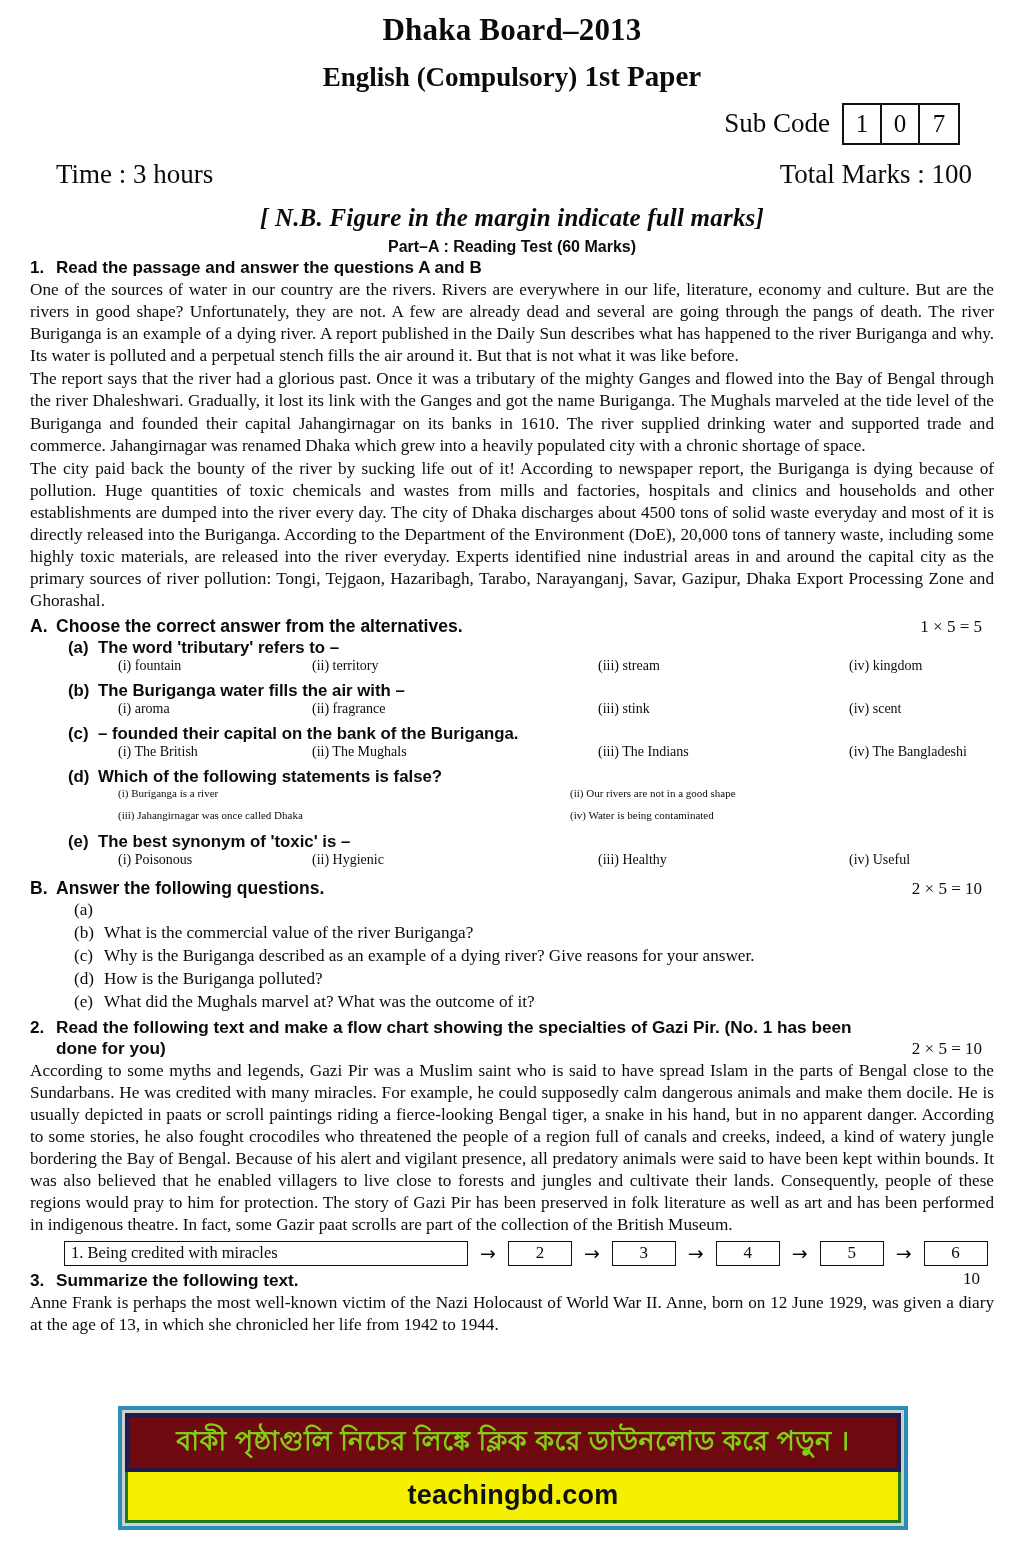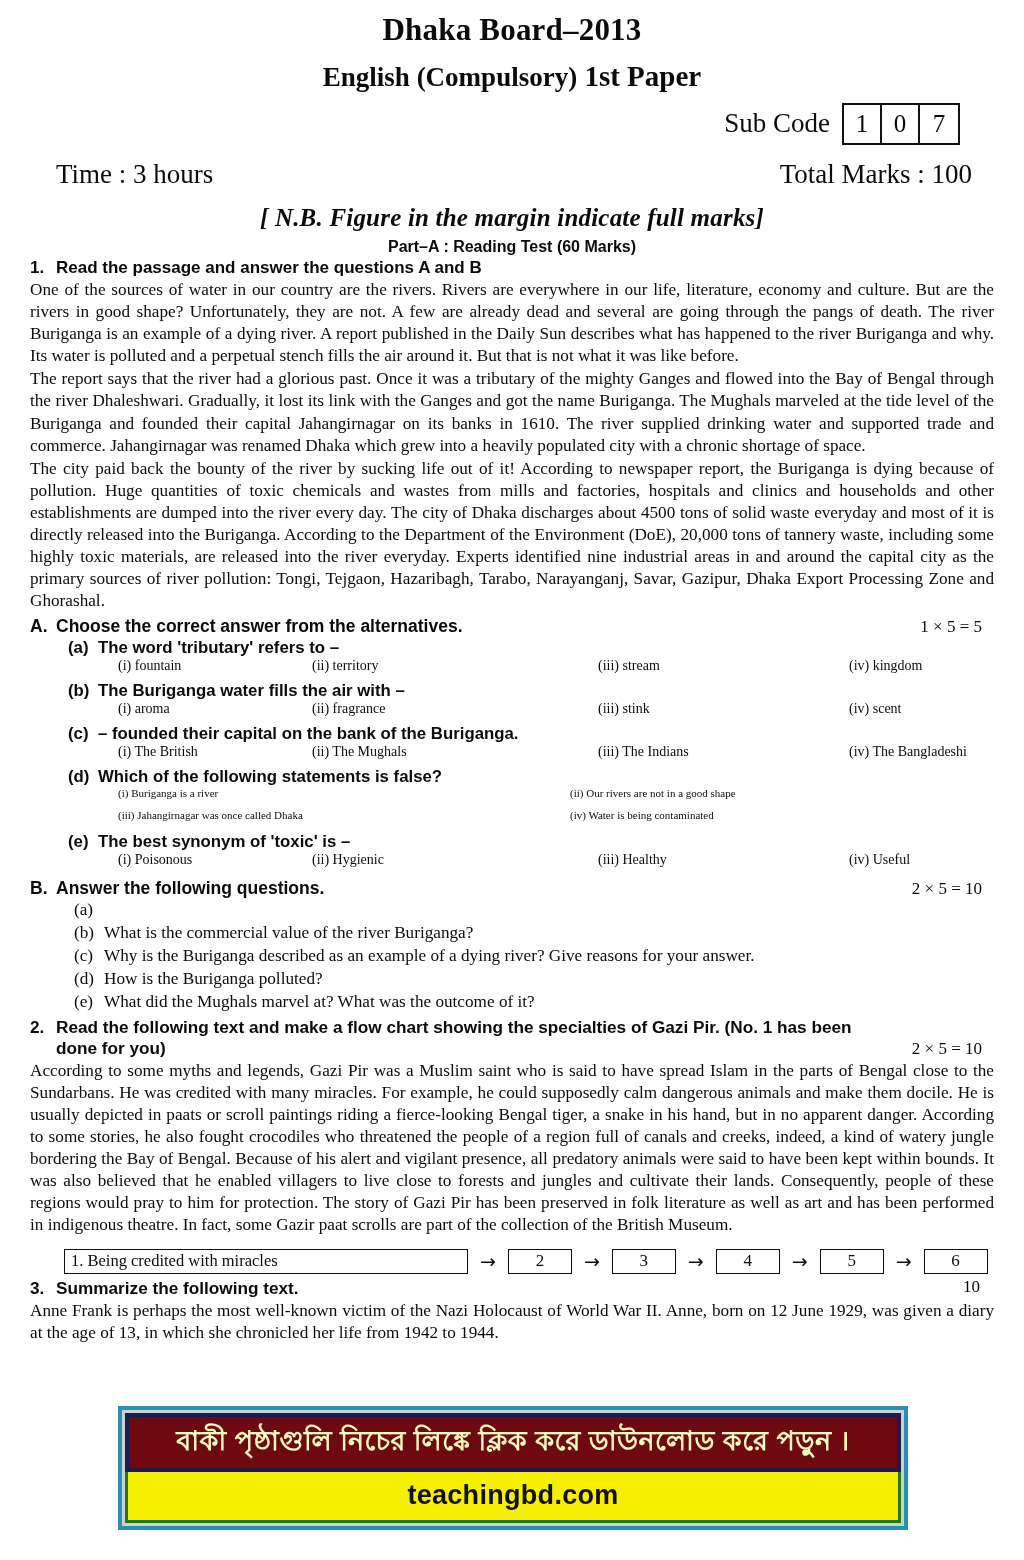--- a/index.html
+++ b/index.html
@@ -178,21 +178,21 @@
     font-family: "Liberation Serif", serif;
     font-weight: normal;
     font-size: 17px;
     padding-right: 12px;
   }
 
   
   .flow {
     display: flex;
     align-items: center;
-    margin-top: 12px;
+    margin-top: 4px;
     padding-left: 34px;
     position: relative;
   }
   .flow-box {
     border: 1.6px solid #111;
     height: 25px;
     display: flex;
     align-items: center;
     font-size: 16.5px;
     padding: 0 6px;
@@ -230,21 +230,21 @@
     width: 790px;
   }
   .banner-outer {
     border: 4px solid #2a8fb5;
     background: #cfcfcf;
     padding: 3px;
   }
   .banner-bn {
     background: #6e0a0f;
     border: 4px solid #1b1b4d;
-    color: #fef9c3;
+    color: #84cc16;
     text-align: center;
     font-family: "Liberation Sans", "DejaVu Sans", sans-serif;
     font-weight: bold;
     font-size: 27px;
     padding: 9px 4px 11px;
     letter-spacing: 0.5px;
     line-height: 1.15;
   }
   .banner-site {
     background: #f5ef00;

